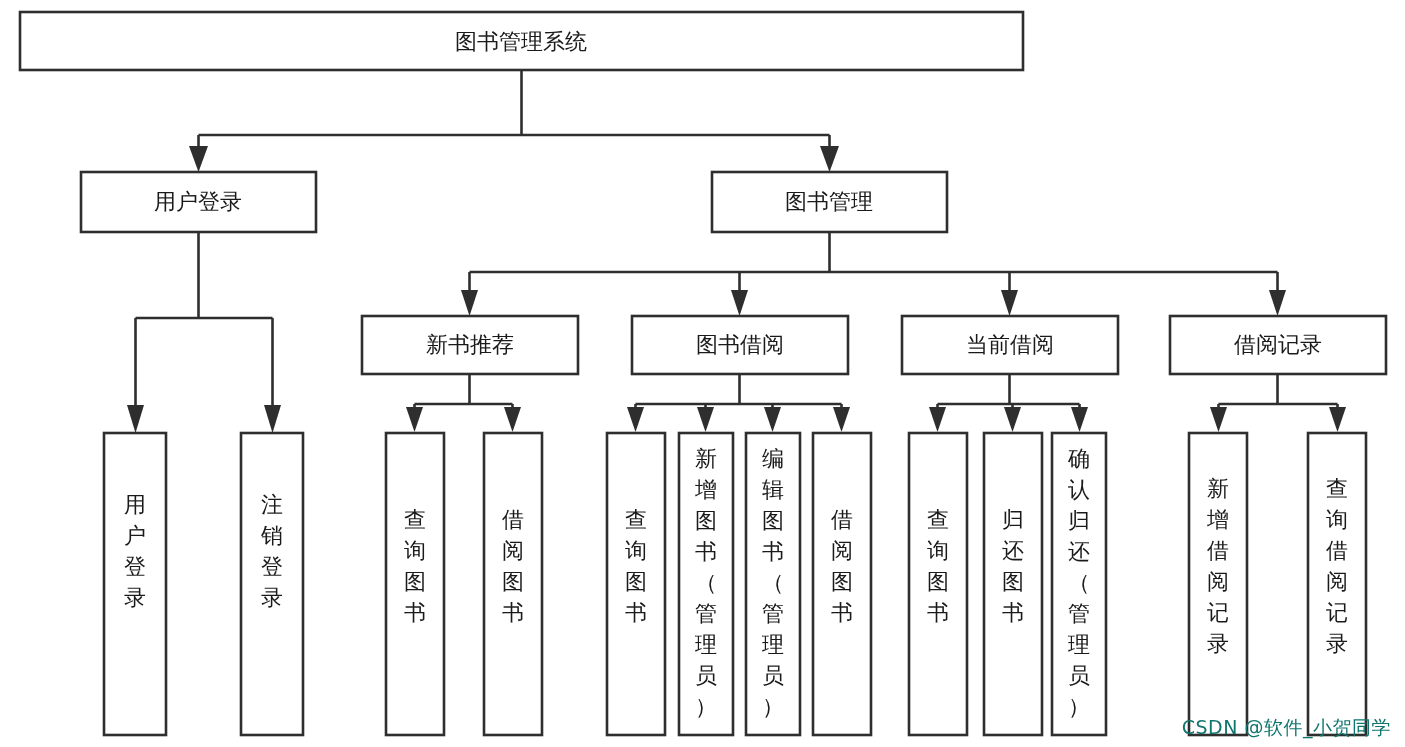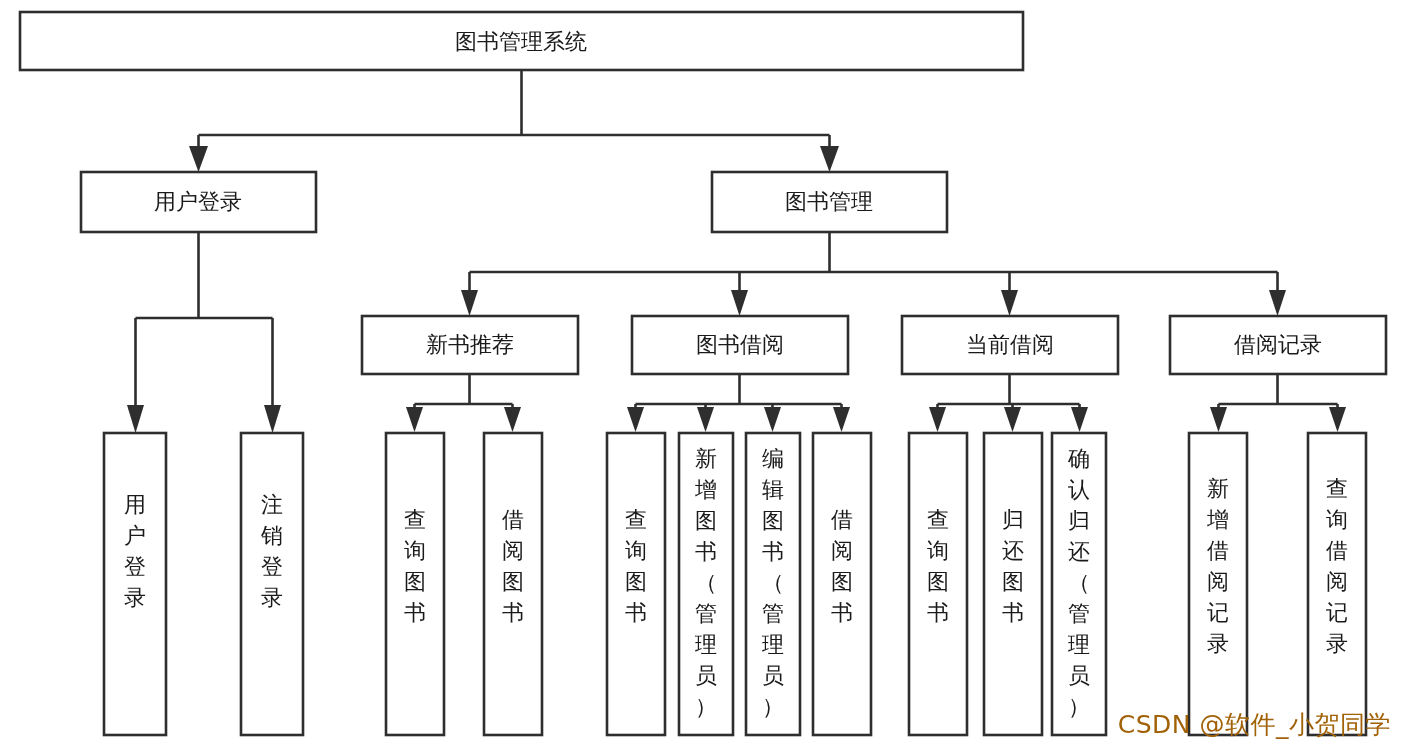--- a/index.html
+++ b/index.html
@@ -53,22 +53,22 @@
     font-family: "DejaVu Sans", "Liberation Sans", sans-serif;
     font-size: 22px;
     fill: #1a1a1a;
     text-anchor: middle;
   }
   .watermark {
     position: absolute;
     right: 14px;
     bottom: 6px;
     font-family: "DejaVu Sans", "Liberation Sans", sans-serif;
-    font-size: 25px;
-    color: #a16207;
+    font-size: 19px;
+    color: #0f766e;
     white-space: nowrap;
     letter-spacing: 0.5px;
   }
 </style>
 </head>
 <body>
 
 <div id="diagram-root">
 
   <svg id="flow-svg" viewBox="0 0 1405 747">

